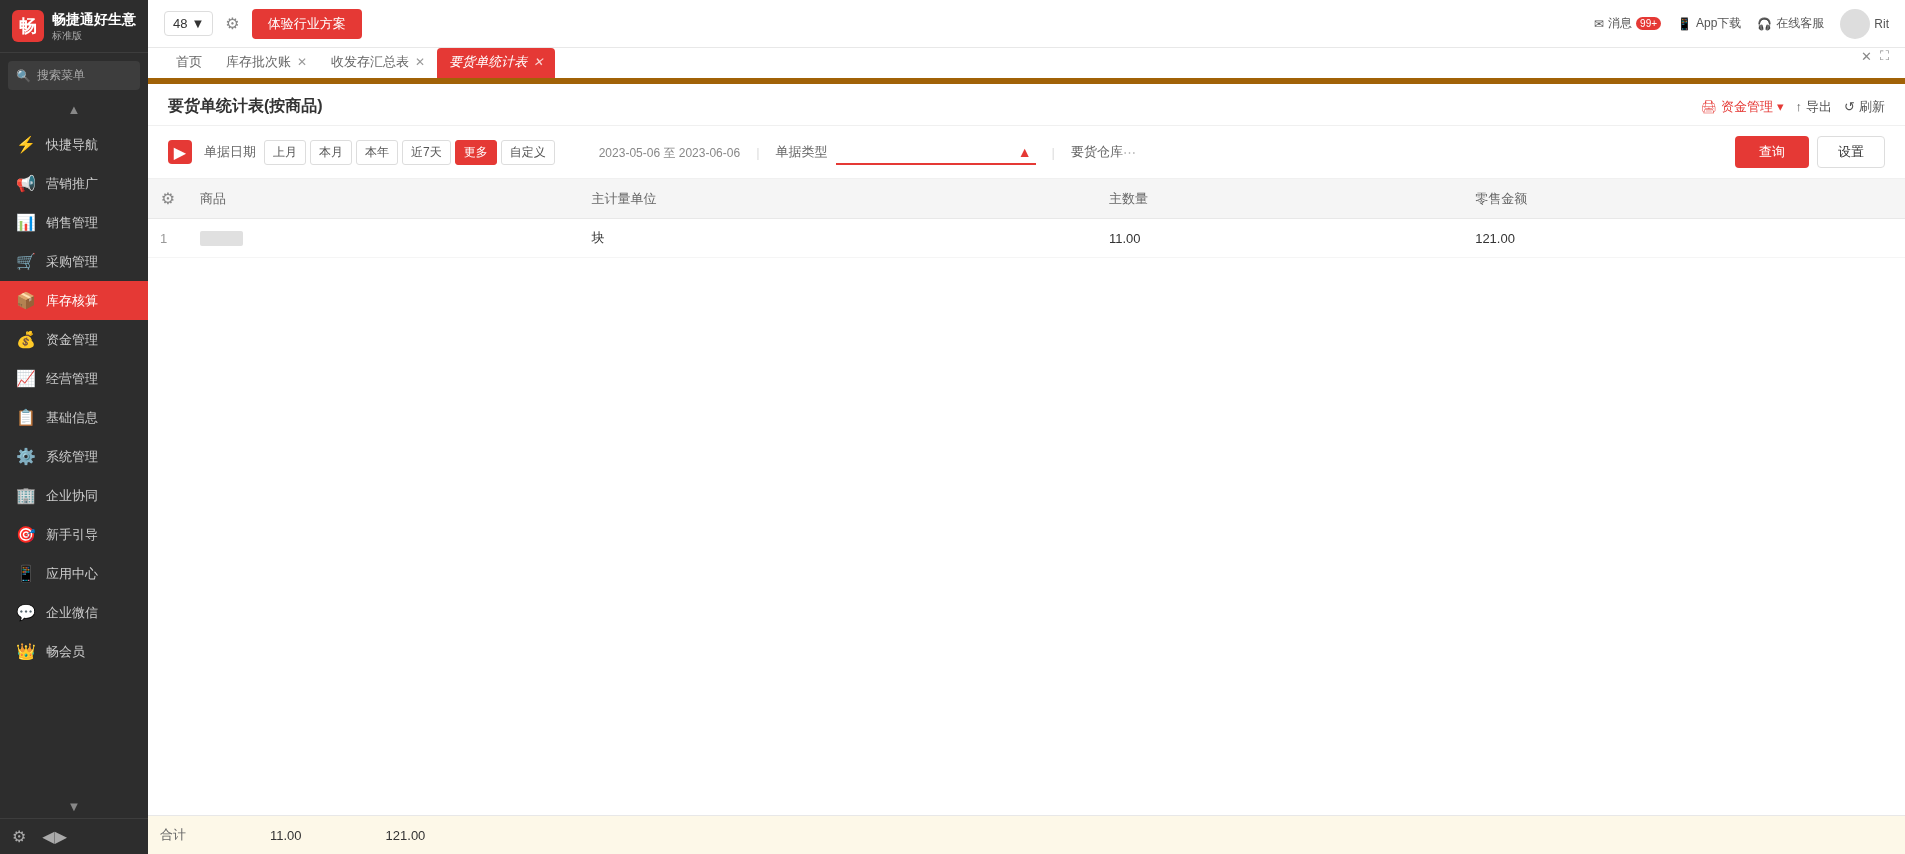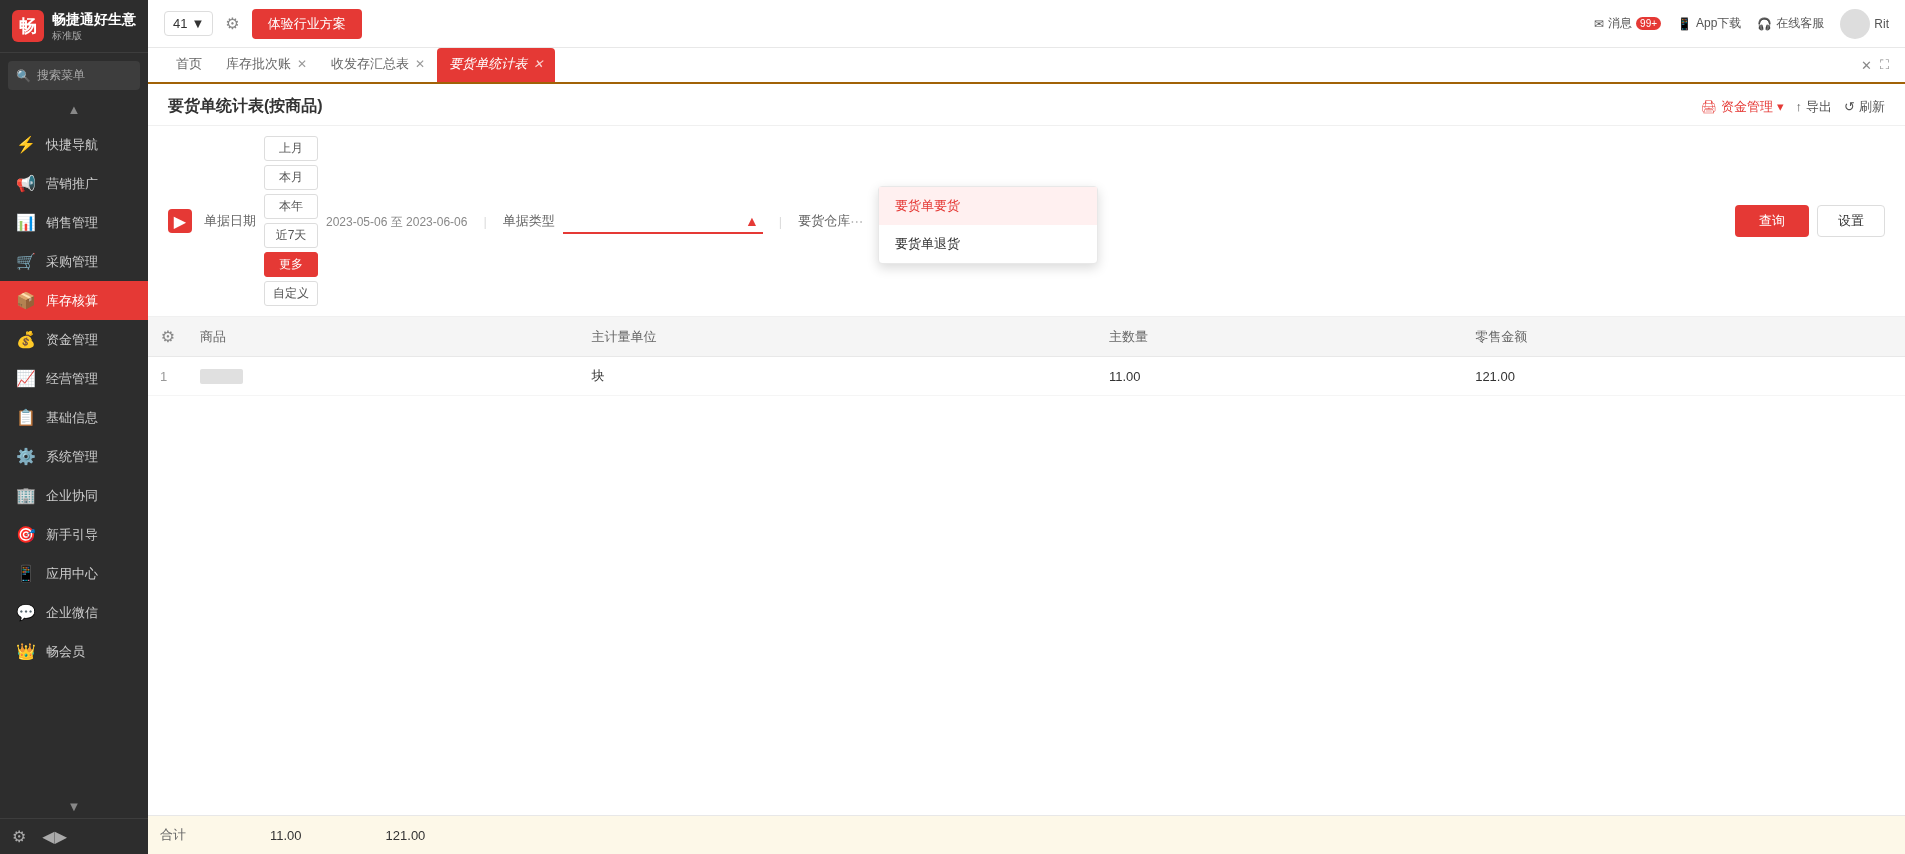--- a/index.html
+++ b/index.html
@@ -165,22 +165,22 @@
       width: 30px;
       height: 30px;
       background: #ddd;
       border-radius: 50%;
     }
 
     
     .tabs-bar {
       background: white;
       display: flex;
-      align-items: center;
-      border-bottom: 2px solid #a16207;
+      align-items: flex-start;
+      border-bottom: 6px solid #a16207;
       padding: 0 16px;
       height: 36px;
       flex-shrink: 0;
     }
     .tab {
       display: flex;
       align-items: center;
       gap: 6px;
       padding: 0 12px;
       height: 100%;
@@ -268,21 +268,21 @@
       justify-content: center;
       font-size: 16px;
       flex-shrink: 0;
     }
     .filter-group {
       display: flex;
       align-items: center;
       gap: 8px;
     }
     .filter-label { color: #666; font-size: 13px; }
-    .date-btns { display: flex; gap: 4px; flex-direction: column; }
+    .date-btns { display: flex; gap: 4px; }
     .date-btn {
       padding: 3px 8px;
       border: 1px solid #ddd;
       border-radius: 3px;
       cursor: pointer;
       font-size: 12px;
       color: #555;
       background: white;
     }
     .date-btn.more {
@@ -508,21 +508,21 @@
     <span class="sidebar-bottom-btn">⚙</span>
     <span class="sidebar-bottom-btn">◀▶</span>
   </div>
 </div>
 
 <div class="main-area">
 
   <div class="topbar">
     <div class="topbar-left">
       <div class="store-selector">
-        <span>41</span>
+        <span>48</span>
         <span>▼</span>
       </div>
       <span class="settings-icon">⚙</span>
       <button class="trial-btn">体验行业方案</button>
     </div>
     <div class="topbar-right">
       <div class="topbar-icon-item">
         <span>✉</span>
         <span>消息</span>
         <span class="badge">99+</span>
@@ -591,21 +591,21 @@
       <div class="filter-group">
         <span class="filter-label">单据日期</span>
         <div class="date-btns">
           <button class="date-btn">上月</button>
           <button class="date-btn">本月</button>
           <button class="date-btn">本年</button>
           <button class="date-btn">近7天</button>
           <button class="date-btn more">更多</button>
           <button class="date-btn">自定义</button>
         </div>
-        <div style="display:flex;flex-direction:column;justify-content:flex-end;">
+        <div style="display:flex;flex-direction:column;justify-content:flex-end;margin-left:36px;">
           <div class="date-range">2023-05-06 至 2023-06-06</div>
         </div>
       </div>
 
       <span class="filter-separator">|</span>
 
       <div class="type-filter-group">
         <span class="filter-label">单据类型</span>
         <div class="type-input-wrapper">
           <input class="type-input" type="text" value="" style="">
@@ -618,28 +618,20 @@
       <div class="warehouse-filter">
         <span class="filter-label">要货仓库</span>
         <span class="warehouse-more">⋯</span>
       </div>
 
       <div class="filter-actions">
         <button class="query-btn">查询</button>
         <button class="set-btn">设置</button>
       </div>
 
-      <div class="dropdown-overlay">
-        <div class="dropdown-item selected">
-          <span>要货单要货</span>
-        </div>
-        <div class="dropdown-item">
-          <span>要货单退货</span>
-        </div>
-      </div>
     </div>
 
     <div class="table-container">
       <table>
         <thead>
           <tr>
             <th class="table-settings-col">
               <span class="gear-icon">⚙</span>
             </th>
             <th>商品</th>

